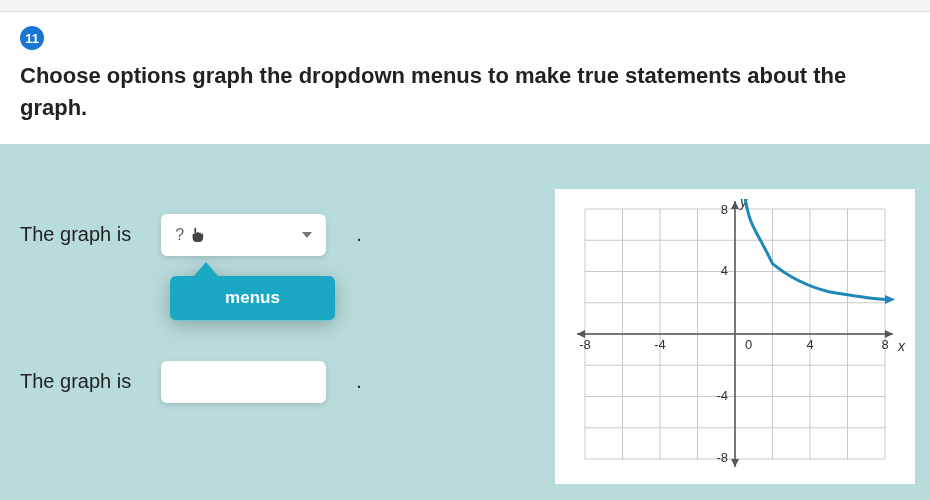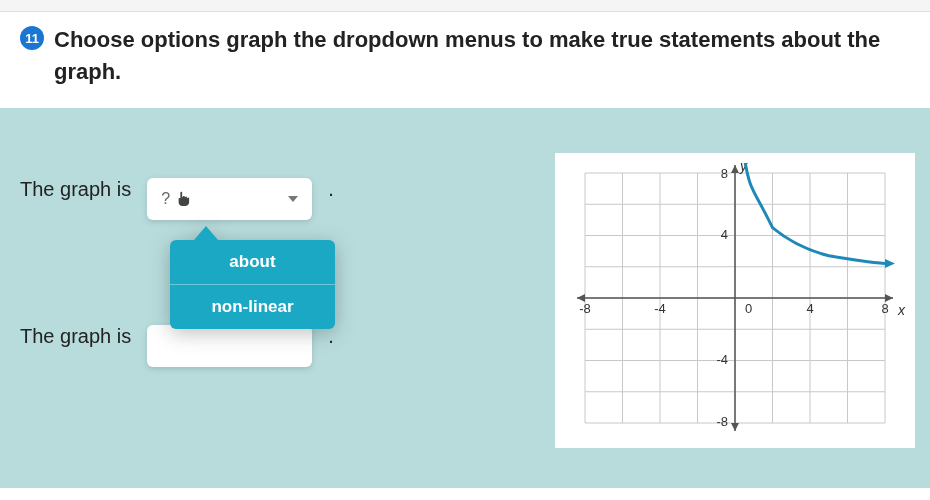--- a/index.html
+++ b/index.html
@@ -14,20 +14,21 @@
       height: 12px;
       background: #f5f5f5;
       border-bottom: 1px solid #ddd;
     }
     .question-area {
       padding: 12px 20px 20px 20px;
       background: #fff;
       display: flex;
       align-items: flex-start;
       gap: 10px;
+      flex-direction: column;
     }
     .question-bullet {
       width: 24px;
       height: 24px;
       border-radius: 50%;
       background: #1976d2;
       color: #fff;
       font-size: 13px;
       font-weight: bold;
       display: flex;
@@ -48,21 +49,22 @@
       padding: 60px 20px 20px 20px;
       display: flex;
       position: relative;
     }
     .left-col {
       flex: 1;
       padding-top: 10px;
     }
     .statement-row {
       display: flex;
-      gap: 16px;
+      align-items: center;
+      gap: 30px;
       margin-bottom: 10px;
       position: relative;
     }
     .statement-label {
       font-size: 20px;
       color: #222;
     }
     .dropdown-trigger {
       background: #fff;
       border: none;
@@ -184,22 +186,21 @@
           <svg class="cursor-icon" viewBox="0 0 16 18">
             <path d="M5 2 C5 1 6 0.5 7 1 L7 7 L8 6 C8.5 5.5 9.5 5.5 10 6 L10 7 L11 6.5 C11.5 6 12.5 6 12.5 7 L12.5 8 L13.5 7.5 C14 7 15 7.5 15 8.5 L15 13 C15 15 13 17 10 17 L7 17 C5 17 3 15 3 13 L3 9 C3 8 4 7.5 5 8 Z" fill="#444"></path>
           </svg>
         </span>
         <span class="caret"></span>
       </button>
       <span class="period">.</span>
 
       <div class="dropdown-wrap">
         <div class="dropdown-pointer"></div>
-        <button class="dropdown-item">about</button>
-        <button class="dropdown-item">non-linear</button>
+        <button class="dropdown-item">menus</button>
       </div>
     </div>
 
     <div class="statement-row statement2">
       <span class="statement-label">The graph is</span>
       <div class="dropdown-overlap"></div>
       <span class="period">.</span>
     </div>
 
   </div>

